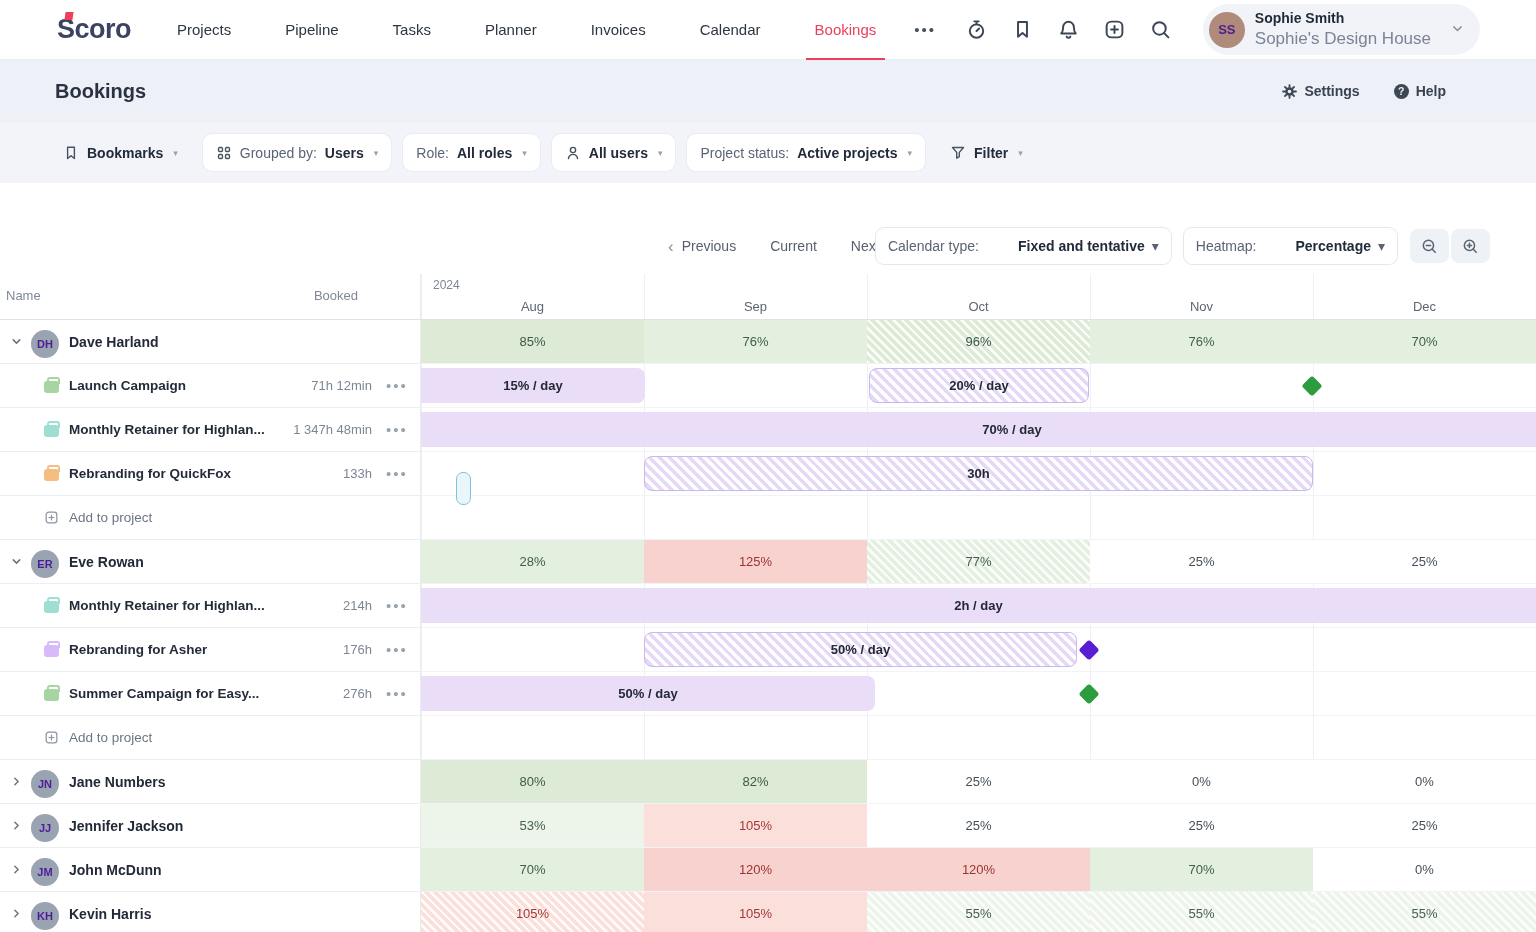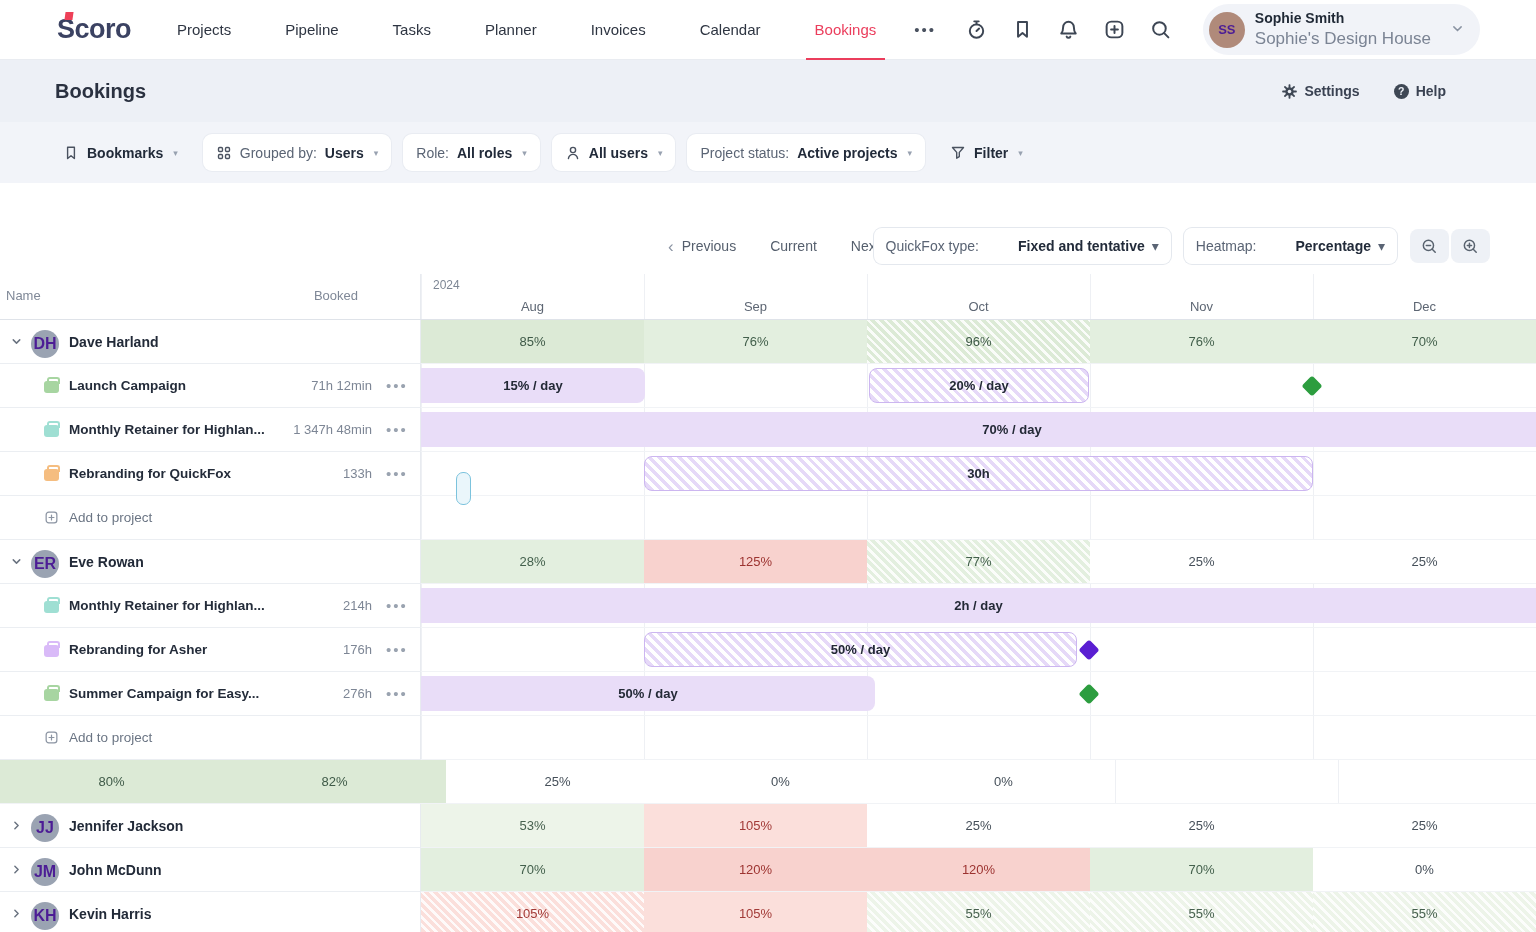--- a/index.html
+++ b/index.html
@@ -91,21 +91,21 @@
     border-right:1px solid #e8ebf0; border-bottom:1px solid #ebeef2;
     padding-right:10px; }
   .row-cells { flex:1; position:relative; border-bottom:1px solid #f1f3f6;
     background-image:linear-gradient(to right,#eef0f4 1px, transparent 1px);
     background-size:223px 100%; }
 
   .chev-btn { width:22px; height:22px; display:flex; align-items:center;
     justify-content:center; cursor:pointer; flex:none; }
   .chev-btn svg { stroke:#6a7380; }
   .row-user .row-left { padding-left:5px; }
-  .row-user .avatar { width:28px; height:28px; font-size:16px; margin:4px 10px 0 4px; }
+  .row-user .avatar { width:28px; height:28px; font-size:11px; margin:4px 10px 0 4px; }
   .user-row-name { font-size:14px; font-weight:700; color:#222a38; }
 
   .row-project .row-left { padding-left:44px; }
   .briefcase { width:15px; height:12px; border-radius:3px; background:var(--bc,#a7d5a1);
     position:relative; flex:none; margin-top:2px; }
   .briefcase::before { content:""; position:absolute; left:3px; top:-4px; width:9px;
     height:5px; border:2px solid var(--bc,#a7d5a1); border-bottom:none;
     border-radius:3px 3px 0 0; }
   .project-name { font-size:13.5px; font-weight:700; color:#242c3a; margin-left:10px;
     flex:1; overflow:hidden; text-overflow:ellipsis; white-space:nowrap; }
@@ -287,21 +287,21 @@
     <div class="ctrl-link">
       <span>Current</span>
     </div>
     <div class="ctrl-link">
       <span>Next</span>
       <span class="arr">›</span>
     </div>
   </div>
   <div class="ctrl-right">
     <div class="ctrl-chip">
-      <span>QuickFox type:</span>
+      <span>Calendar type:</span>
       <span class="chip-value">Fixed and tentative</span>
       <span class="caret">▾</span>
     </div>
     <div class="ctrl-chip">
       <span>Heatmap:</span>
       <span class="chip-value">Percentage</span>
       <span class="caret">▾</span>
     </div>
     <div class="zoom-group">
       <div class="zoom-btn">
@@ -474,20 +474,29 @@
       <div class="row-left">
         <svg width="15" height="15" viewBox="0 0 16 16" fill="none" stroke-width="1.3" stroke-linecap="round" stroke-linejoin="round">
           <rect x="2.3" y="2.3" width="11.4" height="11.4" rx="2.8"></rect>
           <path d="M8 5.4v5.2M5.4 8h5.2"></path>
         </svg>
         <span class="add-label">Add to project</span>
       </div>
       <div class="row-cells"></div>
     </div>
     <div class="row row-user">
+      <div class="row-left">
+        <span class="chev-btn">
+          <svg width="13" height="13" viewBox="0 0 16 16" fill="none" stroke-width="1.8" stroke-linecap="round" stroke-linejoin="round">
+            <path d="M6 4 10 8 6 12"></path>
+          </svg>
+        </span>
+        <span class="avatar">JN</span>
+        <span class="user-row-name">Jane Numbers</span>
+      </div>
       <div class="row-cells">
         <div class="heat-cell" style="left: 0px; width: 223px; background-color: rgb(220, 234, 214); color: rgb(63, 90, 72);">80%</div>
         <div class="heat-cell" style="left: 223px; width: 223px; background-color: rgb(220, 234, 214); color: rgb(63, 90, 72);">82%</div>
         <div class="heat-cell" style="left: 446px; width: 223px; background-color: rgb(255, 255, 255); color: rgb(69, 79, 89);">25%</div>
         <div class="heat-cell" style="left: 669px; width: 223px; background-color: rgb(255, 255, 255); color: rgb(69, 79, 89);">0%</div>
         <div class="heat-cell" style="left: 892px; width: 223px; background-color: rgb(255, 255, 255); color: rgb(69, 79, 89);">0%</div>
       </div>
     </div>
     <div class="row row-user">
       <div class="row-left">

